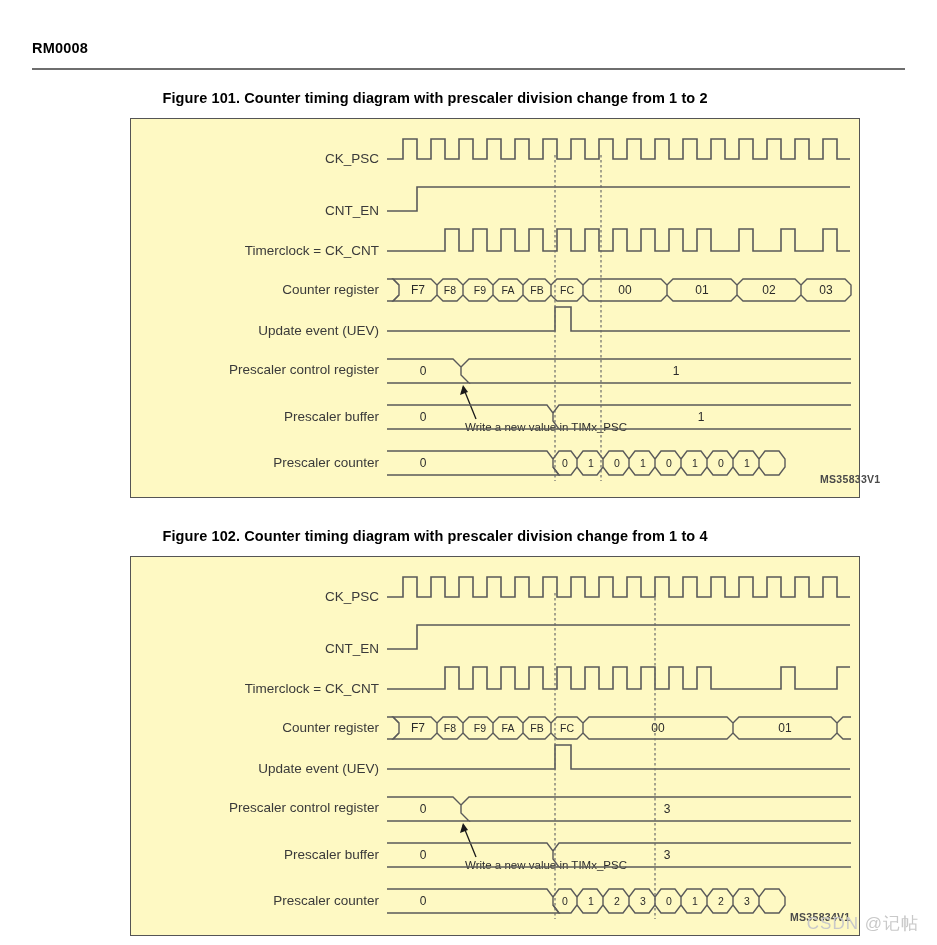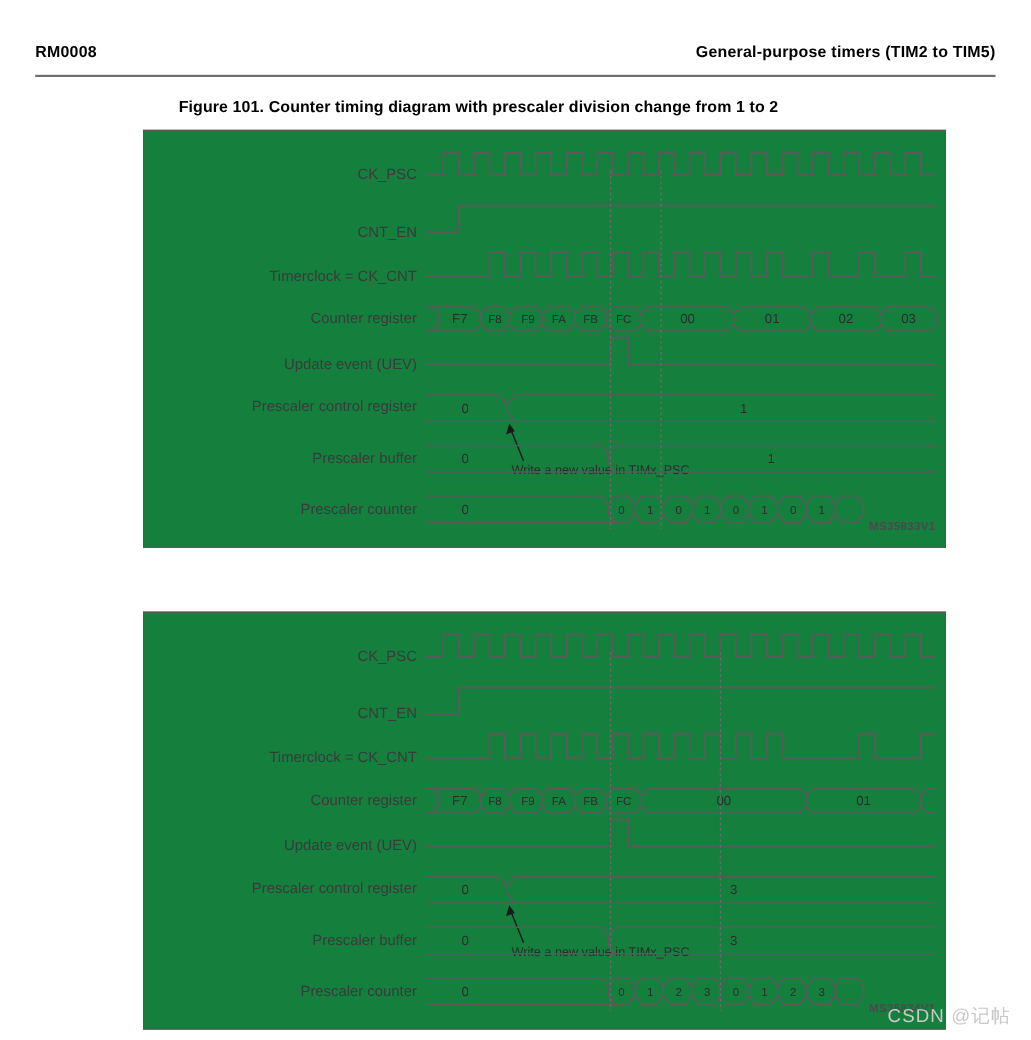--- a/index.html
+++ b/index.html
@@ -57,21 +57,21 @@
     font-weight: bold;
     letter-spacing: .1px;
     margin: 0 0 8px 0;
     padding-left: 8px;
   }
   .fig-frame {
     position: absolute;
     left: 130px;
     width: 730px;
     border: 1.5px solid #555;
-    background: #15803d;
+    background: #fef9c3;
     box-sizing: border-box;
   }
   .fig-frame svg { display: block; }
 
   .fig-code {
     position: absolute;
     font-size: 10.5px;
     font-weight: bold;
     color: #4a4a4a;
     letter-spacing: .3px;
@@ -96,21 +96,20 @@
   .wire { fill: none; stroke: #5a5a5a; stroke-width: 1.6; }
   .bus { fill: none; stroke: #5a5a5a; stroke-width: 1.4; }
   .dash { stroke: #6a6a6a; stroke-width: 1.2; stroke-dasharray: 2.5 2.5; }
   .arrowline { stroke: #1a1a1a; stroke-width: 1.3; fill: none; }
 </style>
 </head>
 <body>
 
 <div class="page-header">
   <div class="hdr-left">RM0008</div>
-  <div class="hdr-right">General-purpose timers (TIM2 to TIM5)</div>
   <div class="hdr-rule"></div>
 </div>
 
 <div class="figure" style="top:90px;">
   <div class="fig-title">Figure 101. Counter timing diagram with prescaler division change from 1 to 2</div>
   <div class="fig-frame" style="top:28px;height:380px;">
     <svg width="727" height="377" viewBox="0 0 727 377">
 
       <text class="sig-label" x="248" y="44">CK_PSC</text>
       <path class="wire" d="M256,40 L272,40 L272,20 L286,20 L286,40 L300,40 L300,20 L314,20 L314,40
@@ -201,24 +200,25 @@
         <text class="cell-small" x="538" y="348">0</text>
         <text class="cell-small" x="564" y="348">1</text>
         <text class="cell-small" x="590" y="348">0</text>
         <text class="cell-small" x="616" y="348">1</text>
       </g>
 
       <line class="dash" x1="424" y1="36" x2="424" y2="362"></line>
       <line class="dash" x1="470" y1="36" x2="470" y2="362"></line>
     </svg>
   </div>
-  <div class="fig-code" style="left:790px;top:383px;">MS35833V1</div>
+  <div class="fig-code" style="left:820px;top:383px;">MS35833V1</div>
 </div>
 
 <div class="figure" style="top:528px;">
+  <div class="fig-title">Figure 102. Counter timing diagram with prescaler division change from 1 to 4</div>
   <div class="fig-frame" style="top:28px;height:380px;">
     <svg width="727" height="377" viewBox="0 0 727 377">
 
       <text class="sig-label" x="248" y="44">CK_PSC</text>
       <path class="wire" d="M256,40 L272,40 L272,20 L286,20 L286,40 L300,40 L300,20 L314,20 L314,40
         L328,40 L328,20 L342,20 L342,40 L356,40 L356,20 L370,20 L370,40 L384,40 L384,20 L398,20 L398,40
         L412,40 L412,20 L426,20 L426,40 L440,40 L440,20 L454,20 L454,40 L468,40 L468,20 L482,20 L482,40
         L496,40 L496,20 L510,20 L510,40 L524,40 L524,20 L538,20 L538,40 L552,40 L552,20 L566,20 L566,40
         L580,40 L580,20 L594,20 L594,40 L608,40 L608,20 L622,20 L622,40 L636,40 L636,20 L650,20 L650,40
         L664,40 L664,20 L678,20 L678,40 L692,40 L692,20 L706,20 L706,40 L719,40"></path>

